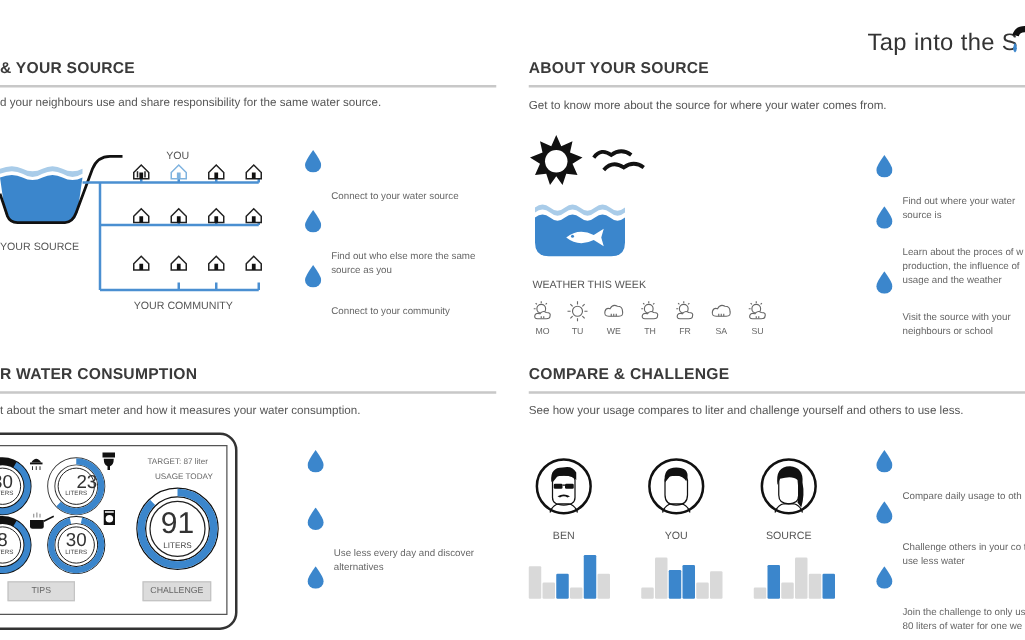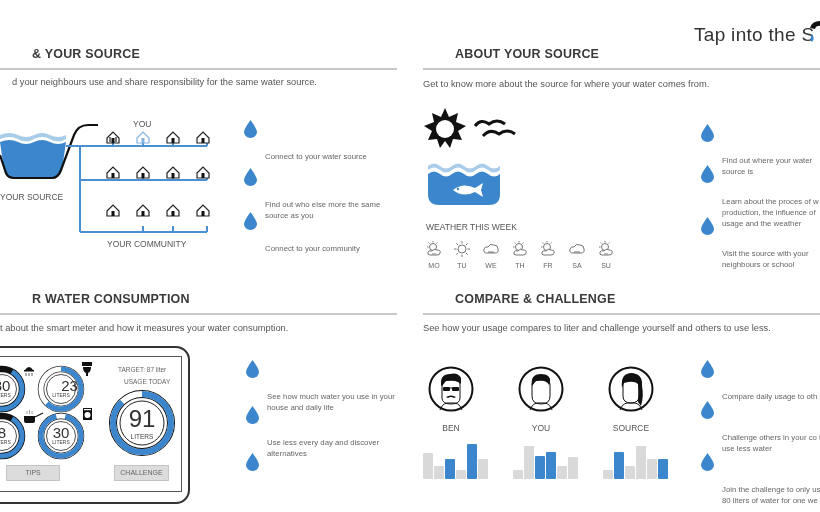--- a/index.html
+++ b/index.html
@@ -1,20 +1,20 @@
 <!DOCTYPE html>
 <html><head>
 <meta charset="utf-8">
 <style>
   * { box-sizing: border-box; margin: 0; padding: 0; }
   html, body { width: 820px; height: 512px; overflow: hidden; background: #ffffff; }
   body { position: relative; font-family: "DejaVu Sans", sans-serif; color: #444; }
   .abs { position: absolute; }
   .title-logo { position: absolute; left: 694px; top: 24px; font-size: 19px; font-weight: 300; color: #333; letter-spacing: 0.3px; white-space: nowrap; font-family: "Liberation Sans", sans-serif; }
-  .section-title { position: absolute; font-size: 12.5px; font-weight: bold; color: #3a3a3a; letter-spacing: 0.2px; white-space: nowrap; font-family: "Liberation Sans", sans-serif; padding-left: 32px; }
+  .section-title { position: absolute; font-size: 12.5px; font-weight: bold; color: #3a3a3a; letter-spacing: 0.2px; white-space: nowrap; font-family: "Liberation Sans", sans-serif; }
   .rule { position: absolute; height: 2px; background: #c8c8c8; }
   .subtitle { position: absolute; font-size: 9.3px; color: #555; white-space: nowrap; font-family: "Liberation Sans", sans-serif; }
   .feature { position: absolute; display: flex; align-items: flex-start; }
   .drop { width: 13px; height: 18px; flex: 0 0 13px; margin-right: 8px; margin-top: -2px; }
   .feature-text { font-size: 7.8px; color: #666; line-height: 11px; font-family: "Liberation Sans", sans-serif; margin-top: 29px; }
   .label-sm { position: absolute; font-size: 8.5px; color: #555; white-space: nowrap; font-family: "Liberation Sans", sans-serif; }
   .day { position: absolute; width: 22px; text-align: center; }
   .day-label { font-size: 7px; color: #666; font-family: "Liberation Sans", sans-serif; }
   .meter-box { position: absolute; left: -20px; top: 346px; width: 210px; height: 158px; border: 2.5px solid #333; border-radius: 14px; background: #fff; }
   .meter-inner { position: absolute; left: -20px; top: 356px; width: 202px; height: 136px; border: 1px solid #555; background:#fff; }
@@ -32,21 +32,21 @@
 <div class="title-logo">
   <span>Tap into the S</span>
 </div>
 <svg class="abs" style="left:806px;top:18px" width="16" height="28">
   <path d="M4 10 Q6 2 16 3 L16 8 Q10 7 9 11 Z" fill="#111"></path>
   <path d="M6 16 Q3 21 6 24 Q9 21 6 16Z" fill="#3b86cc"></path>
 </svg>
 
 <div class="section-title" style="left:0;top:47px">&amp; YOUR SOURCE</div>
 <div class="rule" style="left:0;top:68px;width:397px"></div>
-<div class="subtitle" style="left:12px;top:77px">d your neighbours use and share responsibility for the same water source.</div>
+<div class="subtitle" style="left:0;top:77px">d your neighbours use and share responsibility for the same water source.</div>
 
 <svg class="abs" style="left:0;top:115px" width="220" height="125">
 
   <path d="M0 20 Q10 16 18 20 Q26 24 34 20 Q42 16 50 20 Q58 24 66 20 L66 24 Q58 29 50 24 Q42 20 34 24 Q26 29 18 24 Q10 20 0 24 Z" fill="#a9cce9"></path>
   <path d="M0 27 Q10 23 18 27 Q26 31 34 27 Q42 23 50 27 Q58 31 66 27 L62 55 Q60 63 52 63 L14 63 Q6 63 4 55 Z" fill="#3b86cc"></path>
   <path d="M0 40 L6 58 Q8 63 14 63 L52 63 Q58 63 61 55 L74 20 Q78 10 88 10 L98 10" fill="none" stroke="#111" stroke-width="2.2"></path>
 
   <g stroke="#4a8fd1" stroke-width="2" fill="none">
     <line x1="66" y1="31" x2="207" y2="31"></line>
     <line x1="80" y1="31" x2="80" y2="117"></line>
@@ -329,21 +329,20 @@
 <div class="label-sm" style="left:118px;top:366px;font-size:6.5px;color:#666">TARGET:  87 liter</div>
 <div class="label-sm" style="left:124px;top:378px;font-size:6.5px;color:#666">USAGE TODAY</div>
 
 <div class="meter-btn" style="left:6px;top:465px;width:54px">TIPS</div>
 <div class="meter-btn" style="left:114px;top:465px;width:55px">CHALLENGE</div>
 
 <div class="feature" style="left:246px;top:362px;width:150px">
   <svg class="drop" viewBox="0 0 13 18">
       <path d="M6.5 0 Q13 9 13 12 A6.5 6 0 0 1 0 12 Q0 9 6.5 0Z" fill="#3b86cc"></path>
     </svg>
-  <div class="feature-text">See how much water you use in your house and daily life</div>
 </div>
 <div class="feature" style="left:246px;top:408px;width:150px">
   <svg class="drop" viewBox="0 0 13 18">
       <path d="M6.5 0 Q13 9 13 12 A6.5 6 0 0 1 0 12 Q0 9 6.5 0Z" fill="#3b86cc"></path>
     </svg>
   <div class="feature-text">Use less every day and discover alternatives</div>
 </div>
 <div class="feature" style="left:246px;top:455px;width:150px">
   <svg class="drop" viewBox="0 0 13 18">
       <path d="M6.5 0 Q13 9 13 12 A6.5 6 0 0 1 0 12 Q0 9 6.5 0Z" fill="#3b86cc"></path>

